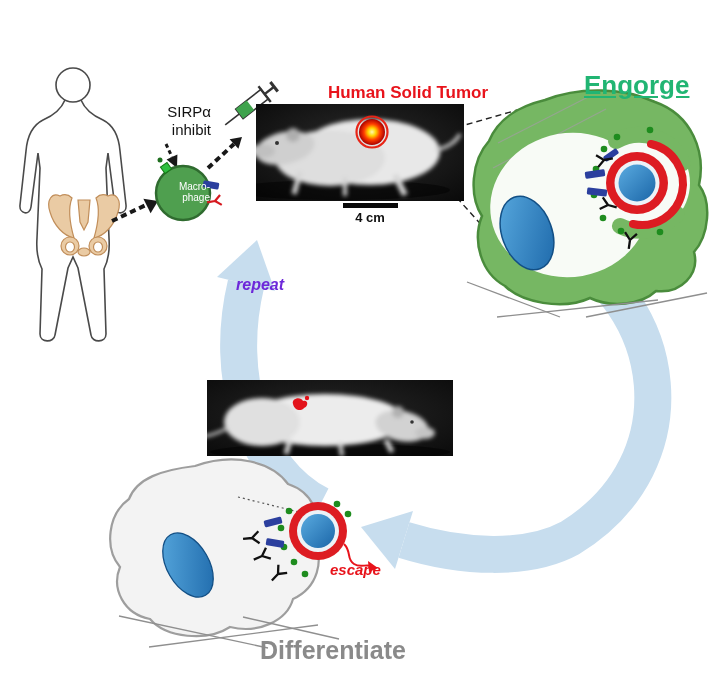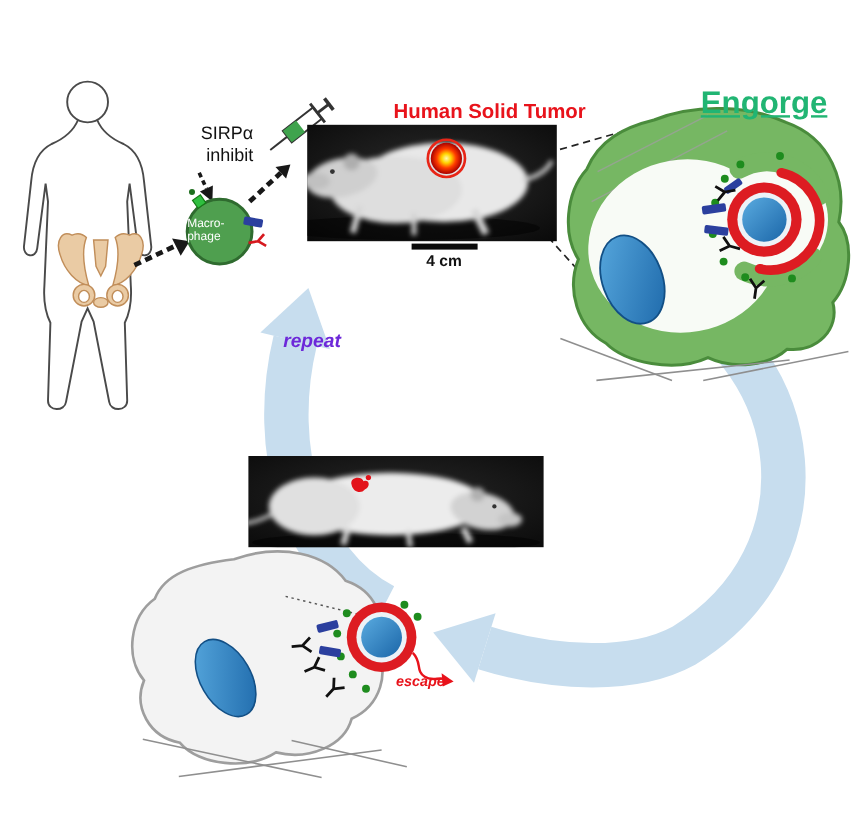--- a/index.html
+++ b/index.html
@@ -3,27 +3,27 @@
 <meta charset="utf-8">
 <style>
   html,body{margin:0;padding:0;background:#fff;}
   .canvas{
     position:relative;width:720px;height:682px;background:#fff;overflow:hidden;
     font-family:"Liberation Sans", sans-serif;
   }
   .canvas svg{position:absolute;left:0;top:0;}
   .lbl{position:absolute;white-space:nowrap;}
   .lbl-sirpa{left:131px;top:103px;width:80px;text-align:right;font-size:15px;line-height:18px;color:#111;}
-  .lbl-macrophage{left:156px;top:181px;width:54px;text-align:left;font-size:10px;line-height:11px;color:#fff;}
+  .lbl-macrophage{left:156px;top:181px;width:54px;text-align:right;font-size:10px;line-height:11px;color:#fff;}
   .lbl-tumor-title{left:268px;top:83px;width:200px;text-align:center;font-size:17px;font-weight:bold;color:#e8131b;padding-left:40px;}
   .lbl-engorge{left:584px;top:70px;font-size:26px;font-weight:bold;color:#21b573;text-decoration:underline;}
   .lbl-accumulate{left:542px;top:366px;font-size:25px;font-weight:bold;color:#11a78e;}
   .lbl-differentiate{left:260px;top:636px;font-size:25px;font-weight:bold;color:#8a8a8a;}
   .lbl-repeat{left:236px;top:276px;font-size:16px;font-weight:bold;font-style:italic;color:#6d28d9;}
-  .lbl-escape{left:330px;top:561px;font-size:12px;font-weight:600;font-style:italic;color:#e8131b;}
+  .lbl-escape{left:330px;top:561px;font-size:15px;font-weight:600;font-style:italic;color:#e8131b;}
   .scalebar{position:absolute;left:343px;top:203px;width:55px;height:5px;background:#0a0a0a;}
   .lbl-scalebar{left:338px;top:210px;width:64px;text-align:center;font-size:13px;font-weight:bold;color:#111;}
 </style>
 </head>
 <body>
 
 <div class="canvas">
 
 <svg width="720" height="682" viewBox="0 0 720 682">
   <defs>
@@ -287,16 +287,17 @@
   <span>Macro-</span><br>
   <span>phage</span>
 </div>
 
 <div class="lbl lbl-tumor-title">Human Solid Tumor</div>
 
 <div class="scalebar"></div>
 <div class="lbl lbl-scalebar">4 cm</div>
 
 <div class="lbl lbl-engorge">Engorge</div>
+<div class="lbl lbl-differentiate">Differentiate</div>
 <div class="lbl lbl-repeat">repeat</div>
 <div class="lbl lbl-escape">escape</div>
 
 </div>
 
 </body></html>

